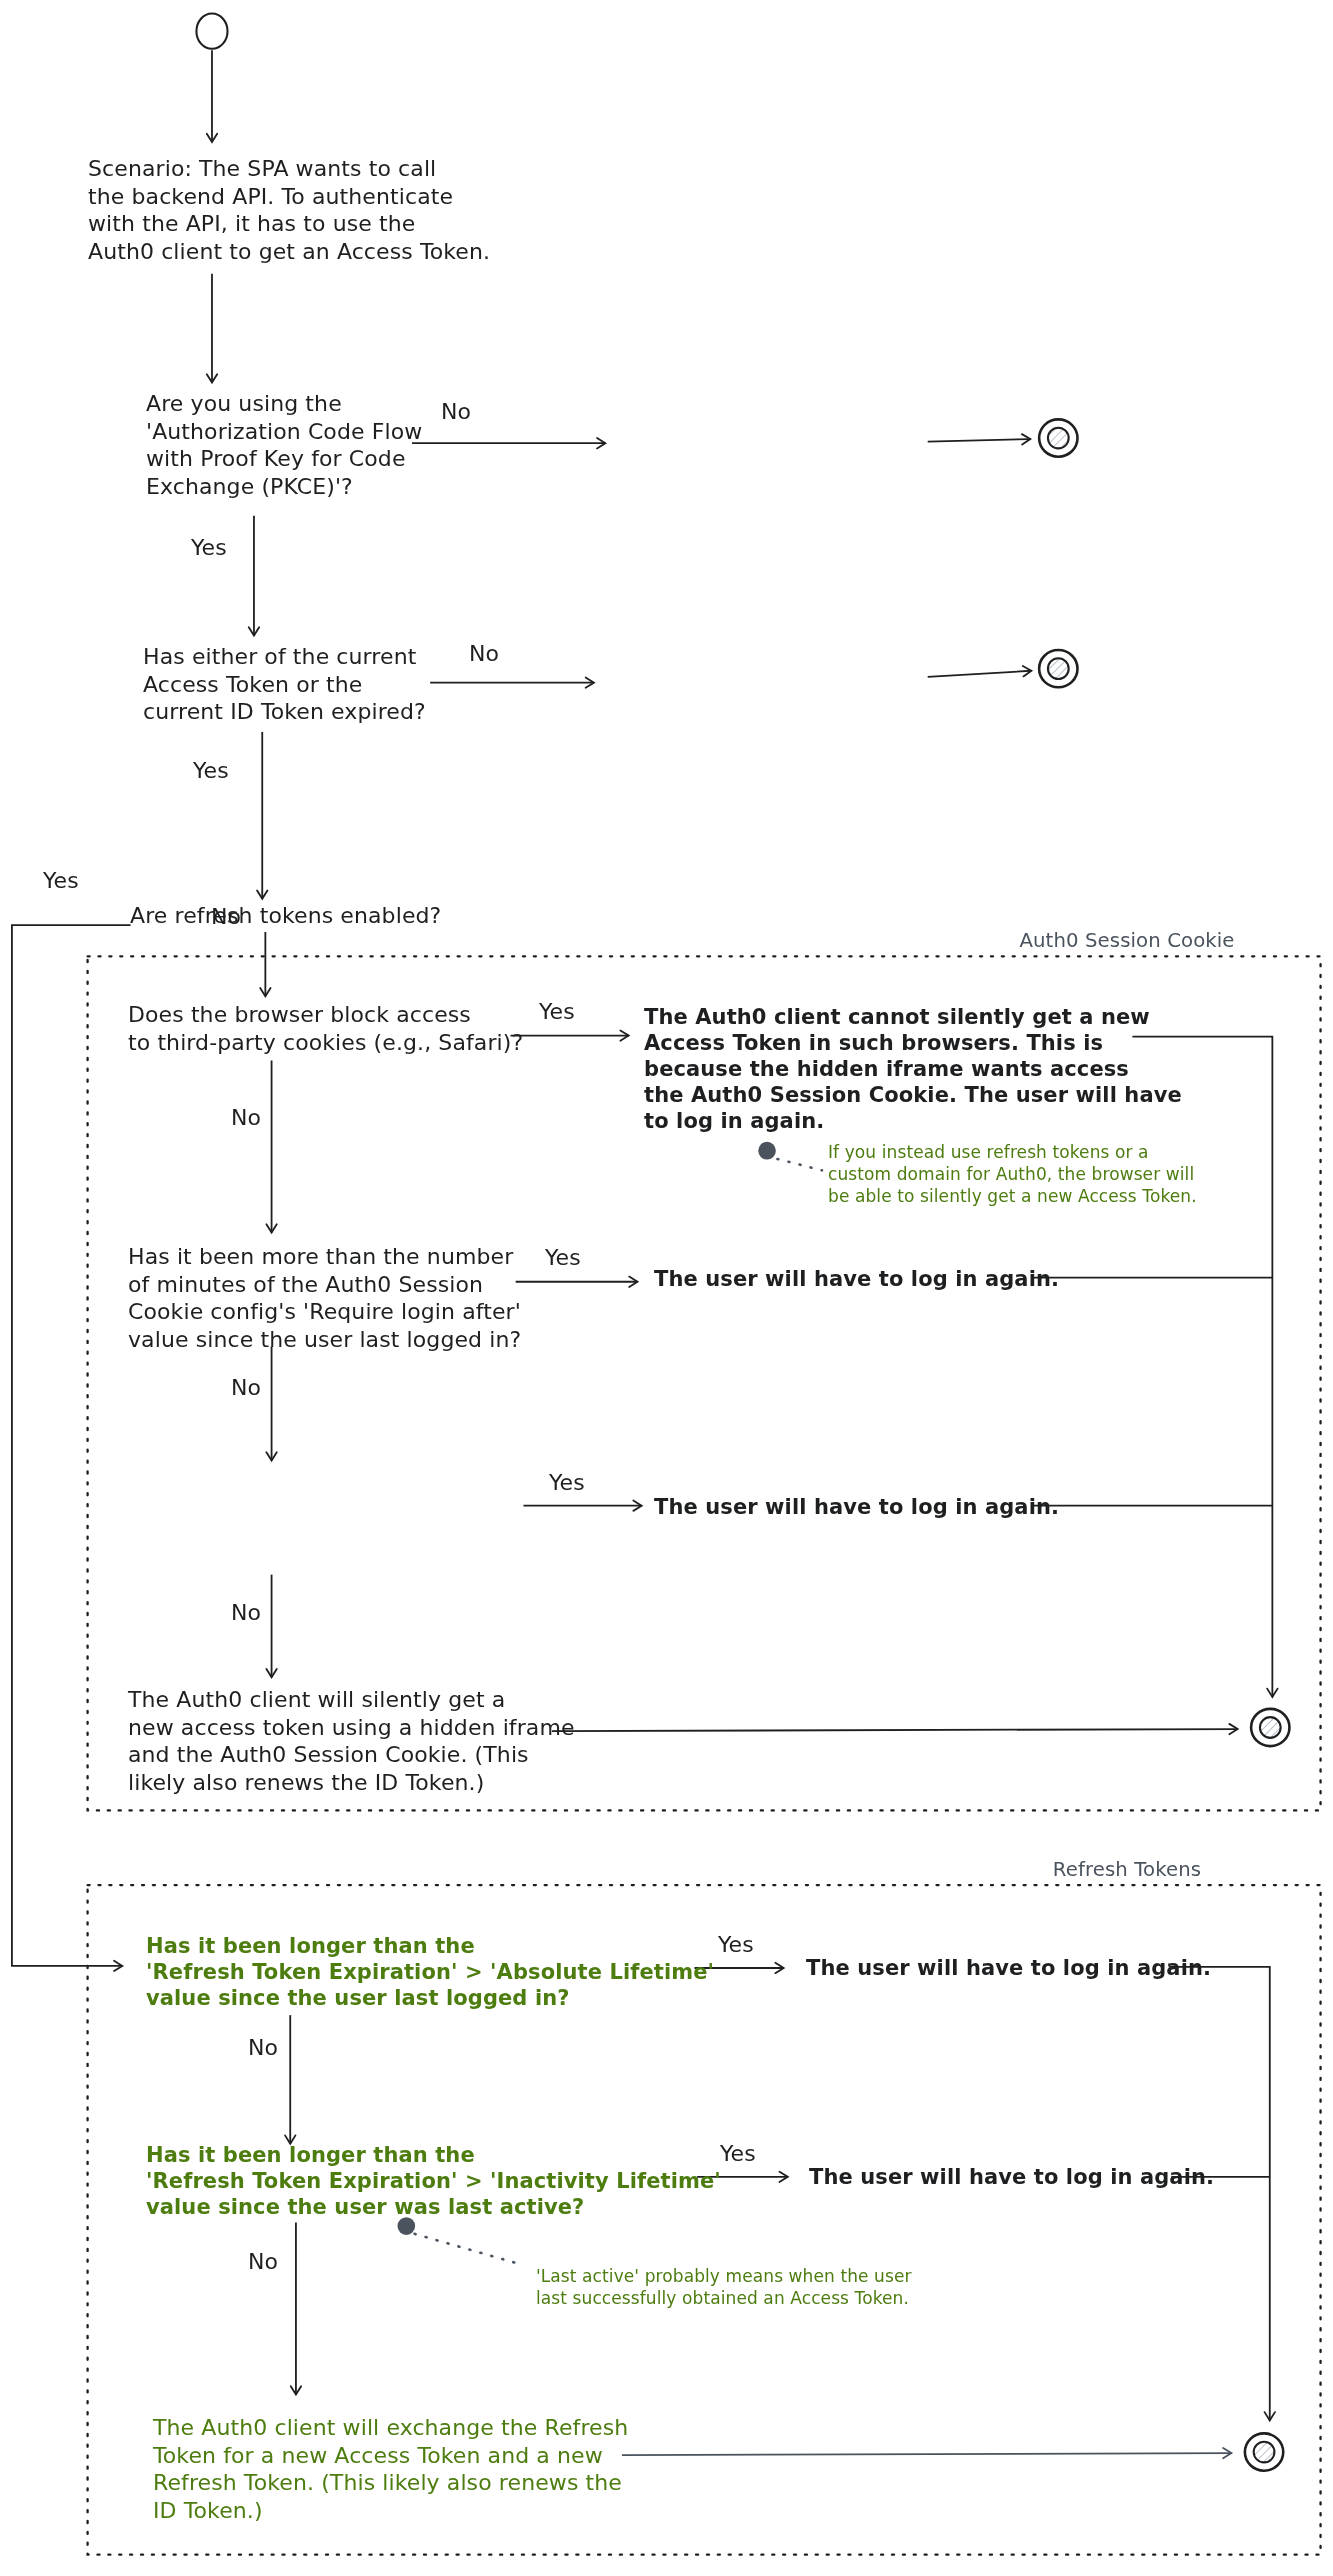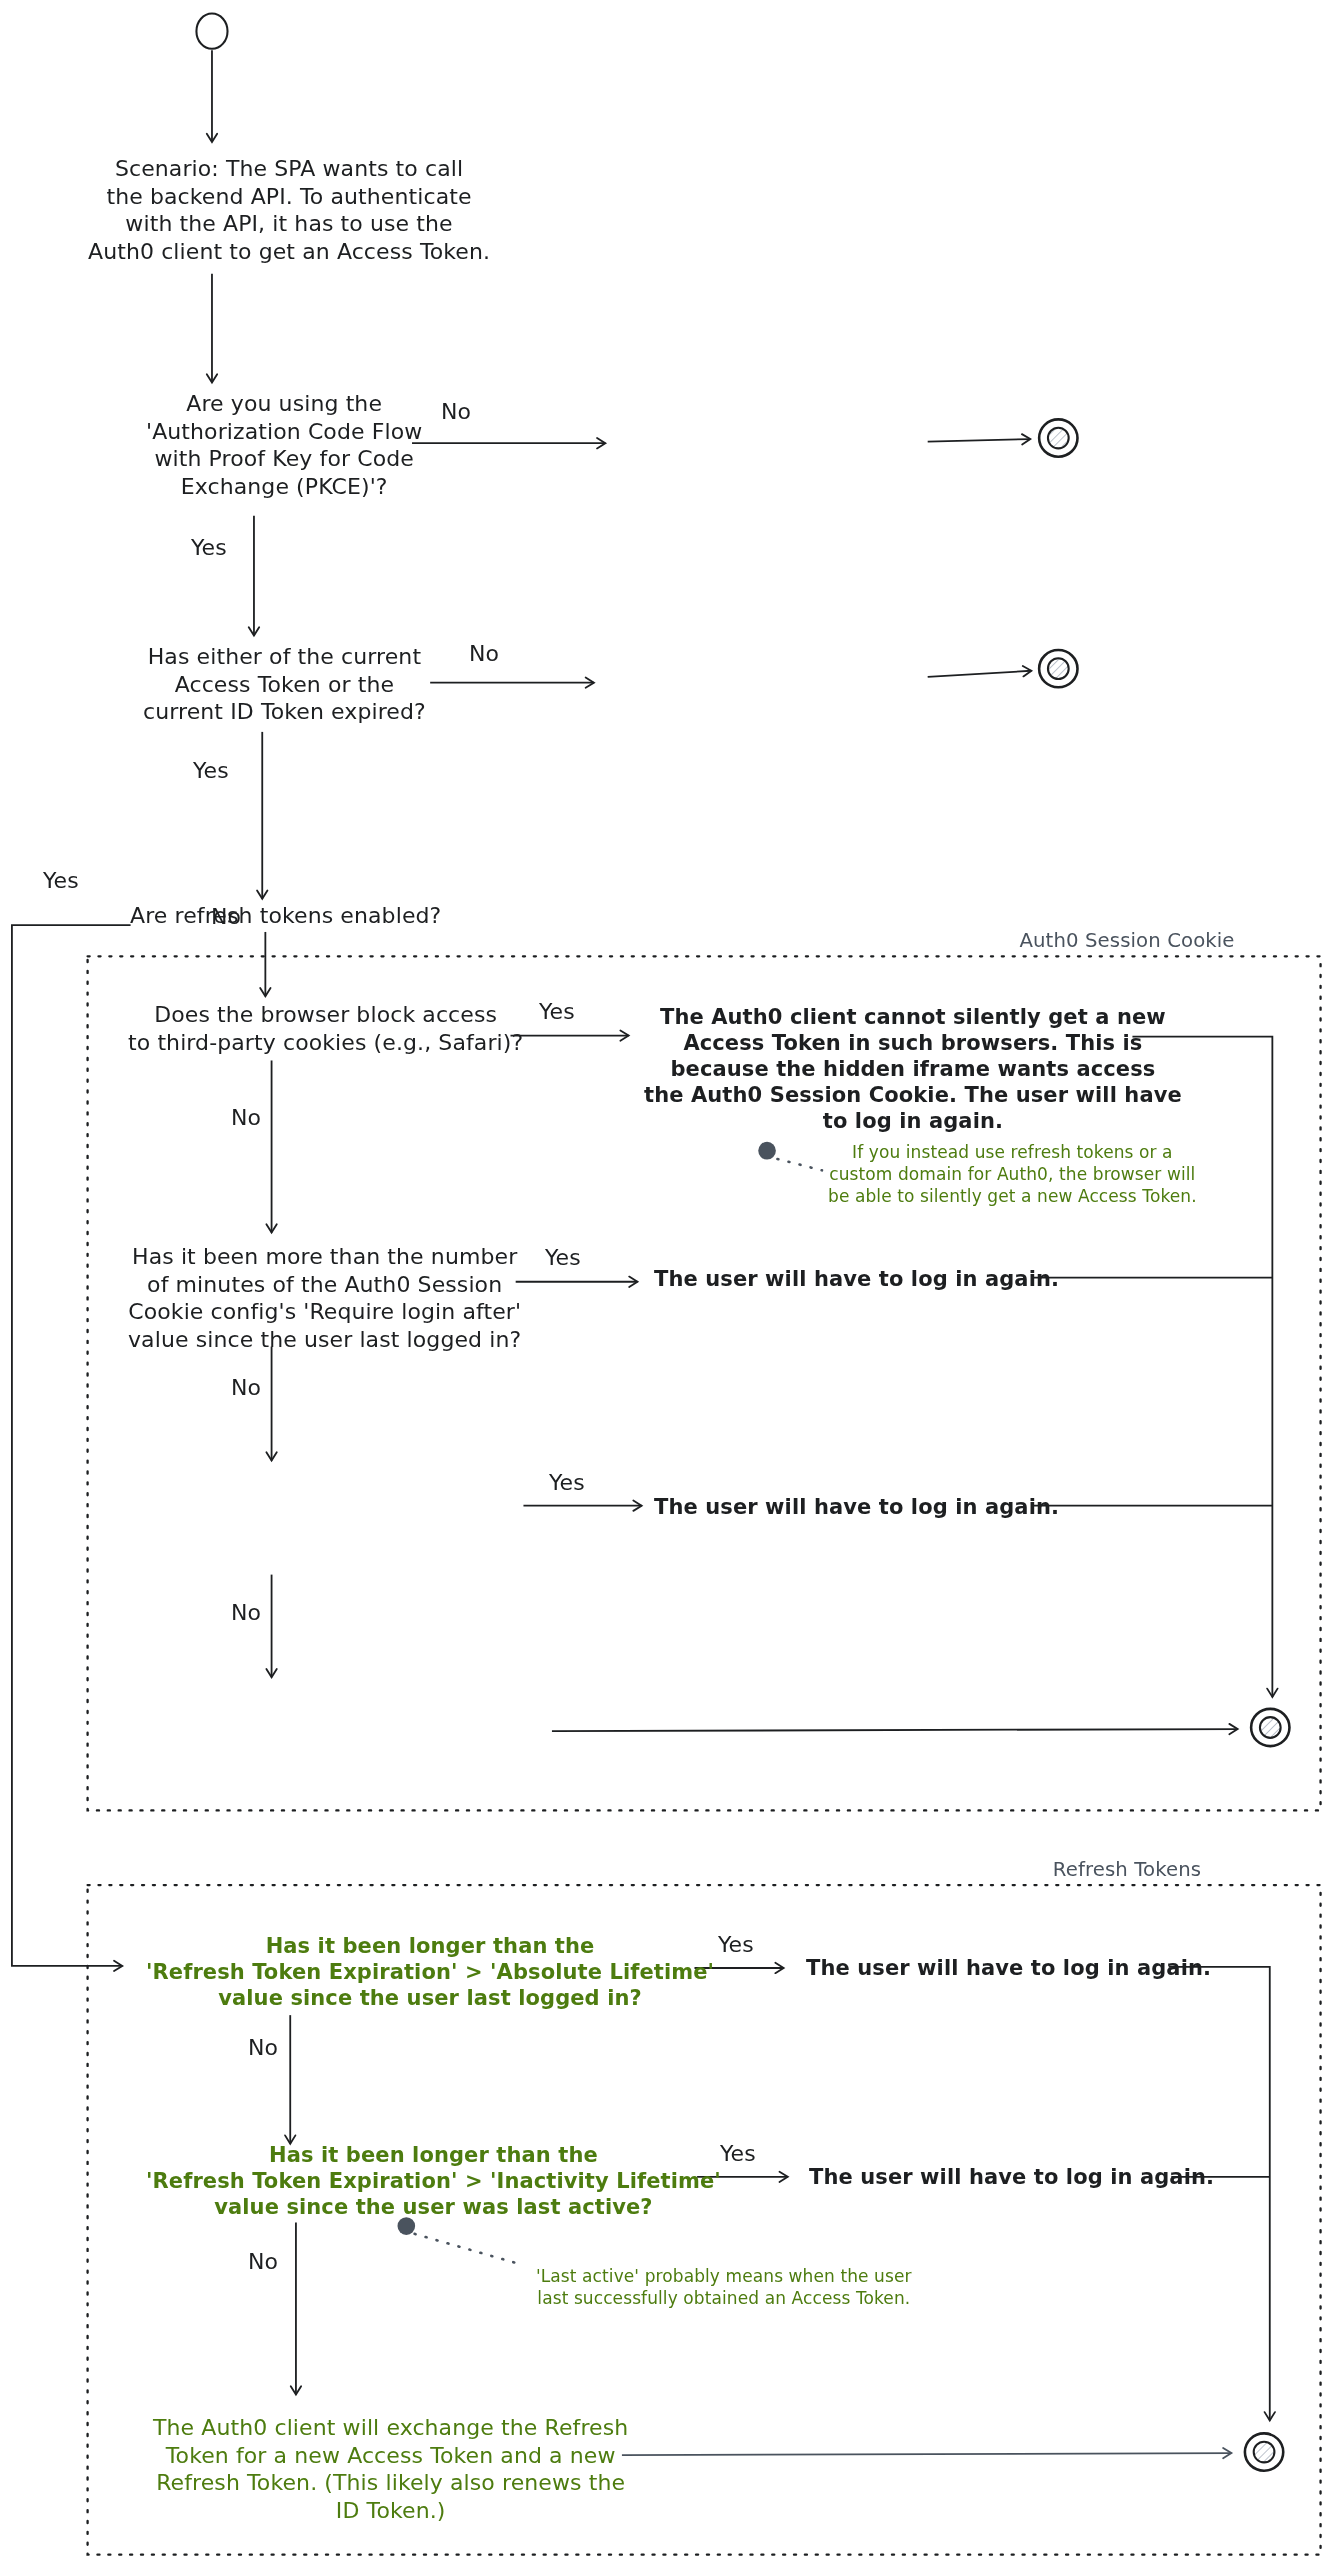--- a/index.html
+++ b/index.html
@@ -13,21 +13,20 @@
   }
   #wires{position:absolute;left:0;top:0;z-index:0;}
   .txt{
     position:absolute;
     z-index:1;
     color:#1d1f21;
     font-size:22px;
     line-height:27.5px;
     white-space:nowrap;
     letter-spacing:0.1px;
-    text-align:center;
   }
   .body40{font-size:21px;line-height:26px;font-weight:bold;}
   .gray{color:#4d7c0f;}
   .red{color:#b02459;}
   .sm{font-size:17px;line-height:22px;}
   .box-title{
     font-size:19.7px;
     color:#4a535e;
     text-align:center;
     width:394px;
@@ -180,20 +179,26 @@
       <div>value since the user last logged in?</div>
     </div>
   <div class="txt yn" style="left:545px;top:1244px">Yes</div>
   <div class="txt body40" style="left:654px;top:1266px">The user will have to log in again.</div>
   <div class="txt yn" style="left:231px;top:1374px">No</div>
 
   <div class="txt yn" style="left:549px;top:1469px">Yes</div>
   <div class="txt body40" style="left:654px;top:1494px">The user will have to log in again.</div>
   <div class="txt yn" style="left:231px;top:1599px">No</div>
 
+  <div class="txt" style="left:128px;top:1686px">
+      <div>The Auth0 client will silently get a</div>
+      <div>new access token using a hidden iframe</div>
+      <div>and the Auth0 Session Cookie. (This</div>
+      <div>likely also renews the ID Token.)</div>
+    </div>
 
   <div class="txt box-title" style="left:930px;top:1856px">Refresh Tokens</div>
 
   <div class="txt gray body40" style="left:146px;top:1933px">
       <div>Has it been longer than the</div>
       <div>'Refresh Token Expiration' &gt; 'Absolute Lifetime'</div>
       <div>value since the user last logged in?</div>
     </div>
   <div class="txt yn" style="left:718px;top:1931px">Yes</div>
   <div class="txt body40" style="left:806px;top:1955px">The user will have to log in again.</div>

